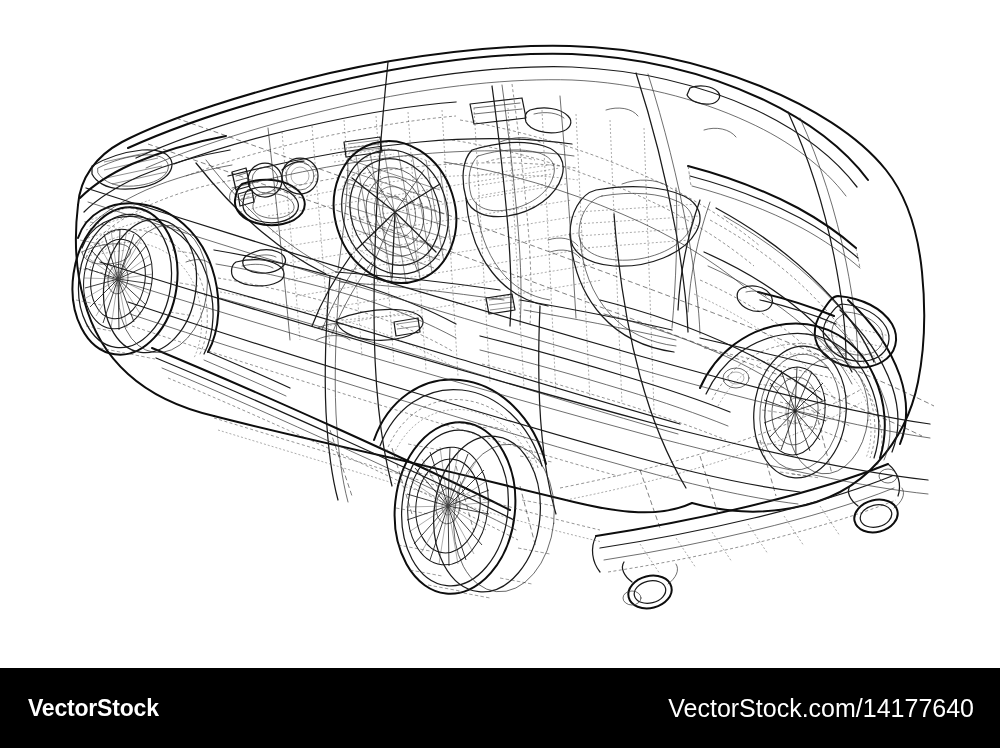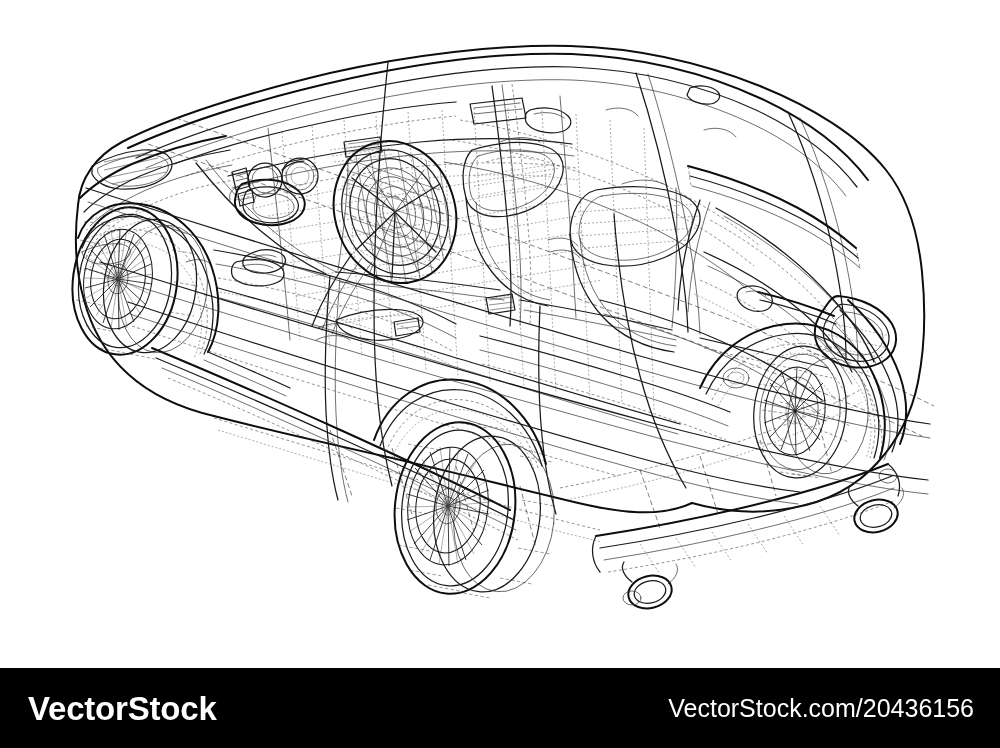--- a/index.html
+++ b/index.html
@@ -32,21 +32,21 @@
   .sDense {fill:none;stroke:#232323;stroke-width:0.5;}
 
   
   .footer-band{
     position:absolute;left:0;top:668px;width:1000px;height:80px;
     background:#000000;
     display:flex;align-items:center;justify-content:space-between;
     box-sizing:border-box;padding:0 26px 0 28px;
   }
   .brand-logo{
-    color:#ffffff;font-size:33px;font-weight:bold;letter-spacing:-0.2px;
+    color:#ffffff;font-size:23px;font-weight:bold;letter-spacing:-0.2px;
     font-family:"Liberation Sans", sans-serif;line-height:1;
     white-space:nowrap;
   }
   .brand-url{
     color:#ffffff;font-size:25px;font-weight:normal;letter-spacing:0px;
     font-family:"Liberation Sans", sans-serif;line-height:1;
     white-space:nowrap;
   }
 </style>
 </head>
@@ -540,16 +540,16 @@
         <path class="sThin" d="M104,276 C284,332 472,388 658,438 C774,468 868,488 928,494"></path>
         <path class="sDash3" d="M176,118 C340,176 520,240 690,304 C800,346 886,382 934,406"></path>
         <path class="sDash3" d="M148,144 C316,202 498,268 672,334 C784,376 872,412 922,436"></path>
       </g>
 
     </svg>
   </div>
 
   <div class="footer-band">
     <div class="brand-logo">VectorStock</div>
-    <div class="brand-url">VectorStock.com/20436156</div>
+    <div class="brand-url">VectorStock.com/14177640</div>
   </div>
 
 </div>
 
 </body></html>

